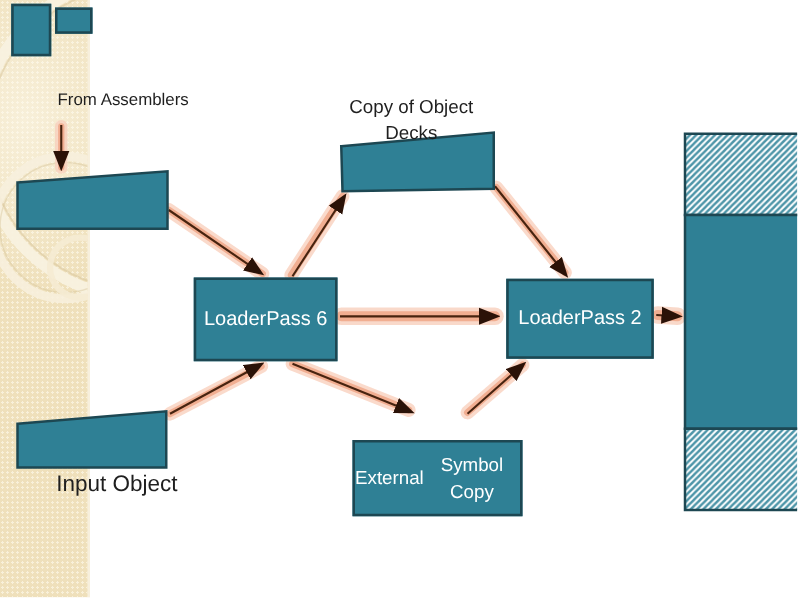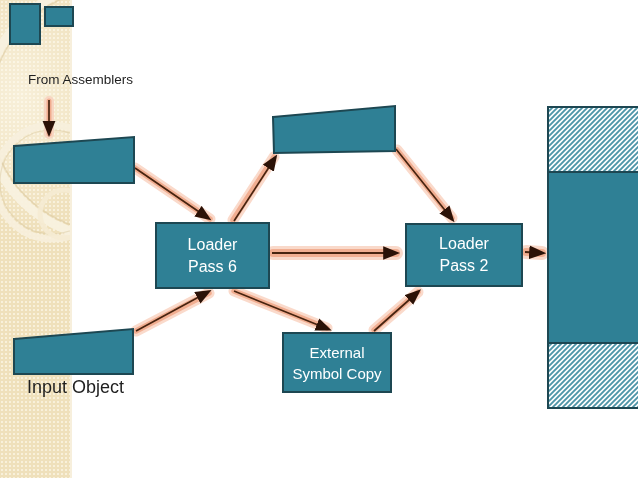--- a/index.html
+++ b/index.html
@@ -22,32 +22,32 @@
   
   .corner-tab{position:absolute;background:#2f8095;border:2px solid #1d4752;z-index:3;}
   .corner-tab.tall{left:9px;top:3px;width:28px;height:38px;}
   .corner-tab.short{left:44px;top:6px;width:26px;height:17px;}
   
   .diagram-svg{position:absolute;left:0;top:0;z-index:2;}
   
   .node{
     position:absolute;background:#2f8095;border:2px solid #1d4752;
     color:#ffffff;font-size:16px;line-height:22px;
-    display:flex;flex-direction:column;align-items:center;justify-content:center;
+    display:flex;flex-direction:row;align-items:center;justify-content:center;
     text-align:center;z-index:4;box-sizing:border-box;
   }
   .node-lp1{left:155px;top:222px;width:115px;height:67px;}
   .node-lp2{left:405px;top:223px;width:118px;height:64px;}
-  .node-est{left:282px;top:332px;width:110px;height:61px;font-size:15px;line-height:21px;}
+  .node-est{left:282px;top:352px;width:136px;height:61px;font-size:15px;line-height:21px;}
   
   .label{position:absolute;color:#1f1f1f;z-index:4;}
   .label-from{left:28px;top:71px;font-size:13.5px;line-height:18.5px;}
   .label-copy{left:250px;top:75px;width:140px;text-align:center;font-size:15px;line-height:21px;}
   .label-input{left:27px;top:377px;font-size:18px;line-height:21.5px;}
-  .label div{white-space:nowrap;}
+  .label div{white-space:nowrap;margin-left:18px;}
   .label-copy div{white-space:normal;}
 </style>
 </head>
 <body>
 
 <div class="canvas">
 
   <div class="sidebar">
     <svg width="70" height="478">
       <circle cx="112" cy="110" r="128" fill="none" stroke="#f8f1df" stroke-width="9" opacity="0.95"></circle>
@@ -149,18 +149,20 @@
   </div>
   <div class="node node-est">
     <div>External</div>
     <div>Symbol Copy</div>
   </div>
 
   <div class="label label-from">
     <div>From Assemblers</div>
   </div>
   <div class="label label-copy">
+    <div>Copy of Object</div>
+    <div>Decks</div>
   </div>
   <div class="label label-input">
     <div>Input Object</div>
   </div>
 
 </div>
 
 </body></html>

